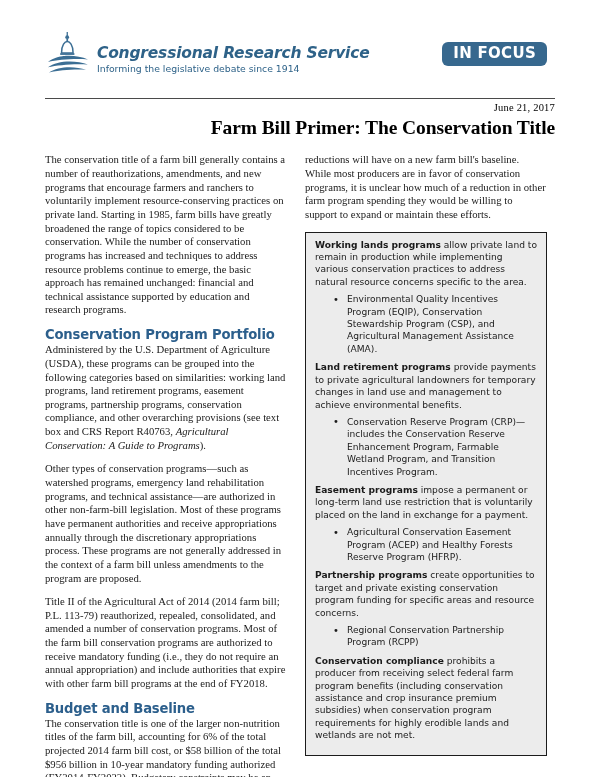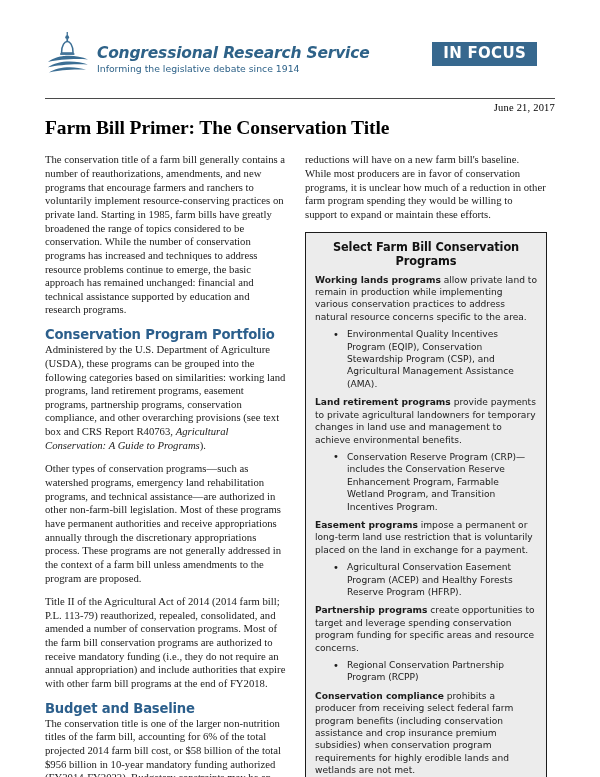--- a/index.html
+++ b/index.html
@@ -61,48 +61,50 @@
   .crs-tag {
     font-family: "DejaVu Sans", sans-serif;
     font-size: 9.3px;
     color: #2e6288;
     line-height: 1.2;
     margin-top: 2px;
     white-space: nowrap;
   }
   .infocus {
     position: absolute;
-    right: 18px;
+    right: 8px;
     top: 12px;
     background: #37688e;
     color: #ffffff;
     font-family: "DejaVu Sans", sans-serif;
     font-weight: bold;
     font-size: 15px;
     letter-spacing: 0.3px;
     padding: 4px 11px 5px 11px;
     line-height: 1;
+    border-radius: 6px;
   }
   .rule {
     border-top: 1.6px solid #4a4a4a;
     margin-top: 6px;
   }
   .date {
     text-align: right;
     font-size: 10.5px;
     margin-top: 3px;
     letter-spacing: 0.2px;
   }
   h1.doc-title {
     font-family: "Liberation Serif", serif;
     font-weight: bold;
     font-size: 19.5px;
     margin: 4px 0 0 0;
     letter-spacing: -0.1px;
     line-height: 1.15;
+    text-align: right;
   }
 
   
   .cols {
     display: flex;
     gap: 18px;
     margin-top: 14px;
   }
   .col {
     width: 242px;
@@ -239,35 +241,34 @@
       <h2 class="section">Budget and Baseline</h2>
       <p class="body tight"><span>The conservation title is one of the larger non-nutrition titles of the farm bill, accounting for 6% of the total projected 2014 farm bill cost, or $58 billion of the total $956 billion in 10-year mandatory funding authorized (FY2014-FY2023). Budgetary constraints may be an important consideration in the debate over conservation in a new farm bill as was the case during debate on the 2014 farm bill, which was influenced in part by the demand for fiscal restraint. Ultimately the 2014 farm bill reduced the conservation title by $3.97 billion over 10 years, or 24% of the total farm bill reductions. In addition to a reduction in mandatory authorization, the conservation title continues to be affected by budgetary dynamics such as sequestration and reductions through annual appropriations (see CRS Report R41245, </span></p>
 
     </div>
 
     <div class="col">
 
       <p class="body">reductions will have on a new farm bill's baseline. While most producers are in favor of conservation programs, it is unclear how much of a reduction in other farm program spending they would be willing to support to expand or maintain these efforts.</p>
 
       <div class="textbox">
-        <div class="textbox-title">Select Farm Bill Conservation Programs</div>
         <div id="textbox-blocks">
             <p class="tb-para"><b>Working lands programs</b><span> allow private land to remain in production while implementing various conservation practices to address natural resource concerns specific to the area.</span></p>
             <ul class="tb-list">
               <li>Environmental Quality Incentives Program (EQIP), Conservation Stewardship Program (CSP), and Agricultural Management Assistance (AMA).</li>
             </ul>
             <p class="tb-para"><b>Land retirement programs</b><span> provide payments to private agricultural landowners for temporary changes in land use and management to achieve environmental benefits.</span></p>
             <ul class="tb-list">
               <li>Conservation Reserve Program (CRP)—includes the Conservation Reserve Enhancement Program, Farmable Wetland Program, and Transition Incentives Program.</li>
             </ul>
             <p class="tb-para"><b>Easement programs</b><span> impose a permanent or long-term land use restriction that is voluntarily placed on the land in exchange for a payment.</span></p>
             <ul class="tb-list">
               <li>Agricultural Conservation Easement Program (ACEP) and Healthy Forests Reserve Program (HFRP).</li>
             </ul>
-            <p class="tb-para"><b>Partnership programs</b><span> create opportunities to target and leverage spending conservation program funding for specific areas and resource concerns.</span></p>
+            <p class="tb-para"><b>Partnership programs</b><span> create opportunities to target and private existing conservation program funding for specific areas and resource concerns.</span></p>
             <ul class="tb-list">
               <li>Regional Conservation Partnership Program (RCPP)</li>
             </ul>
             <p class="tb-para"><b>Conservation compliance</b><span> prohibits a producer from receiving select federal farm program benefits (including conservation assistance and crop insurance premium subsidies) when conservation program requirements for highly erodible lands and wetlands are not met.</span></p>
           </div>
       </div>
 
     </div>
   </div>
 

